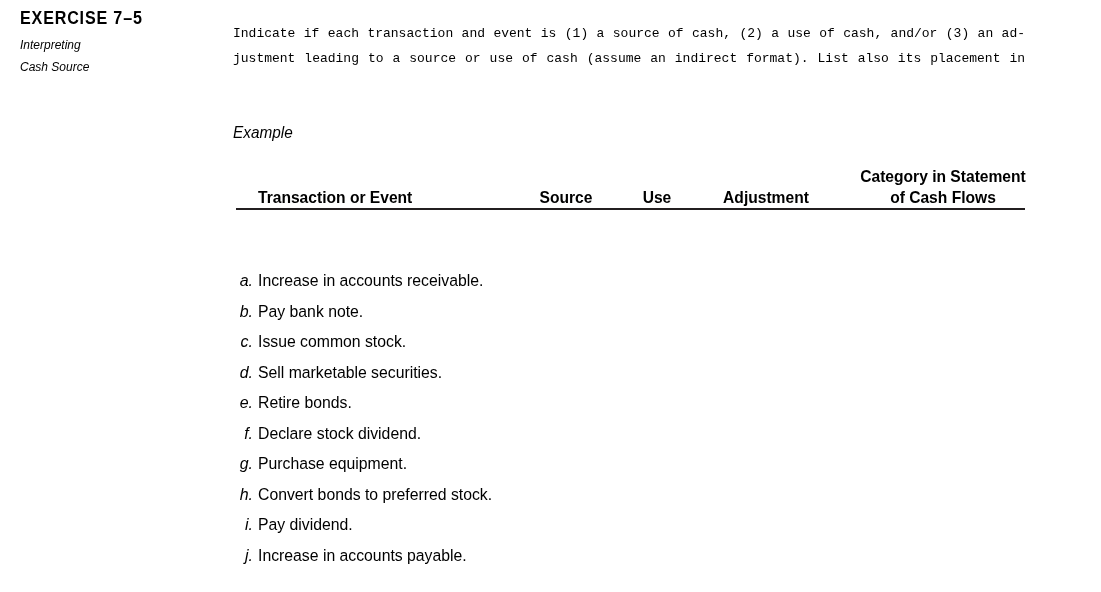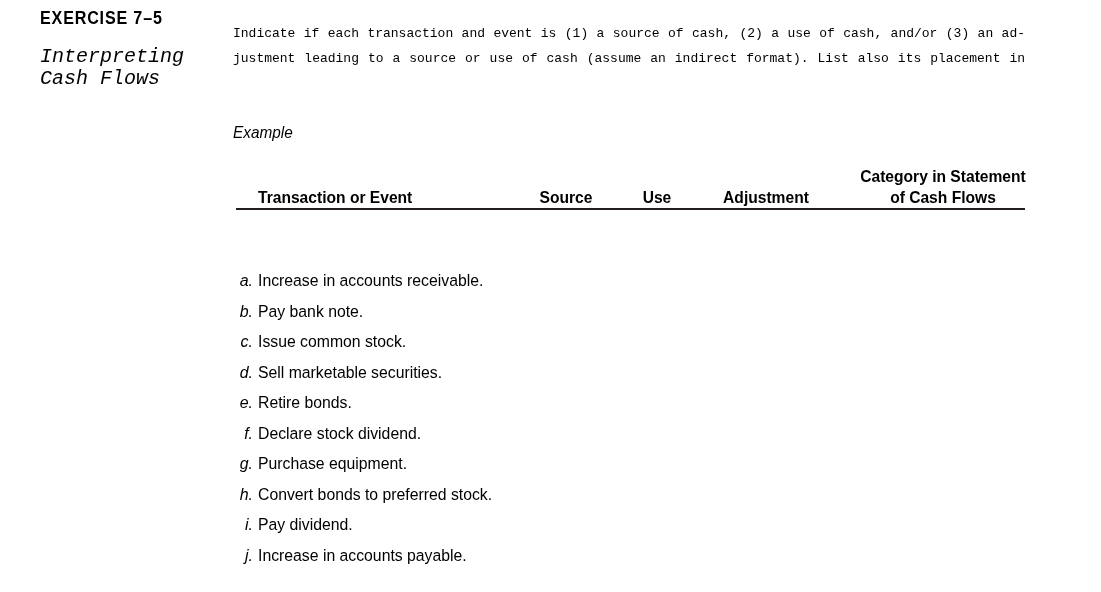--- a/index.html
+++ b/index.html
@@ -13,40 +13,40 @@
     position: relative;
     overflow: hidden;
     font-family: "Liberation Serif", serif;
     color: #000000;
     -webkit-font-smoothing: antialiased;
   }
 
   
   .margin-block {
     position: absolute;
-    left: 40px;
+    left: 20px;
     top: 8px;
     width: 200px;
   }
   .exercise-title {
     font-family: "Liberation Sans Narrow", "Liberation Sans", sans-serif;
     font-weight: bold;
     font-size: 17.5px;
     letter-spacing: 0.9px;
     line-height: 20px;
     transform: scaleX(0.92);
     transform-origin: left center;
     white-space: nowrap;
   }
   .exercise-subtitle {
-    font-family: Liberation Mono, monospace;
+    font-family: Liberation Sans, sans-serif;
     font-style: italic;
-    font-size: 20px;
+    font-size: 12px;
     line-height: 22px;
-    margin-top: 18px;
+    margin-top: 6px;
   }
   .exercise-subtitle div { white-space: nowrap; }
 
   
   .main-col {
     position: absolute;
     left: 233px;
     top: 0;
     width: 792px;
   }
@@ -177,21 +177,21 @@
     white-space: nowrap;
   }
 </style>
 </head>
 <body>
 
 <div class="margin-block">
   <div class="exercise-title">EXERCISE 7–5</div>
   <div class="exercise-subtitle">
     <div>Interpreting</div>
-    <div>Cash Flows</div>
+    <div>Cash Source</div>
   </div>
 </div>
 
 <div class="main-col">
 
   <div class="intro-par">
     <span class="ln j">Indicate if each transaction and event is (1) a source of cash, (2) a use of cash, and/or (3) an ad-</span>
     <span class="ln j">justment leading to a source or use of cash (assume an indirect format). List also its placement in</span>
   </div>
 

